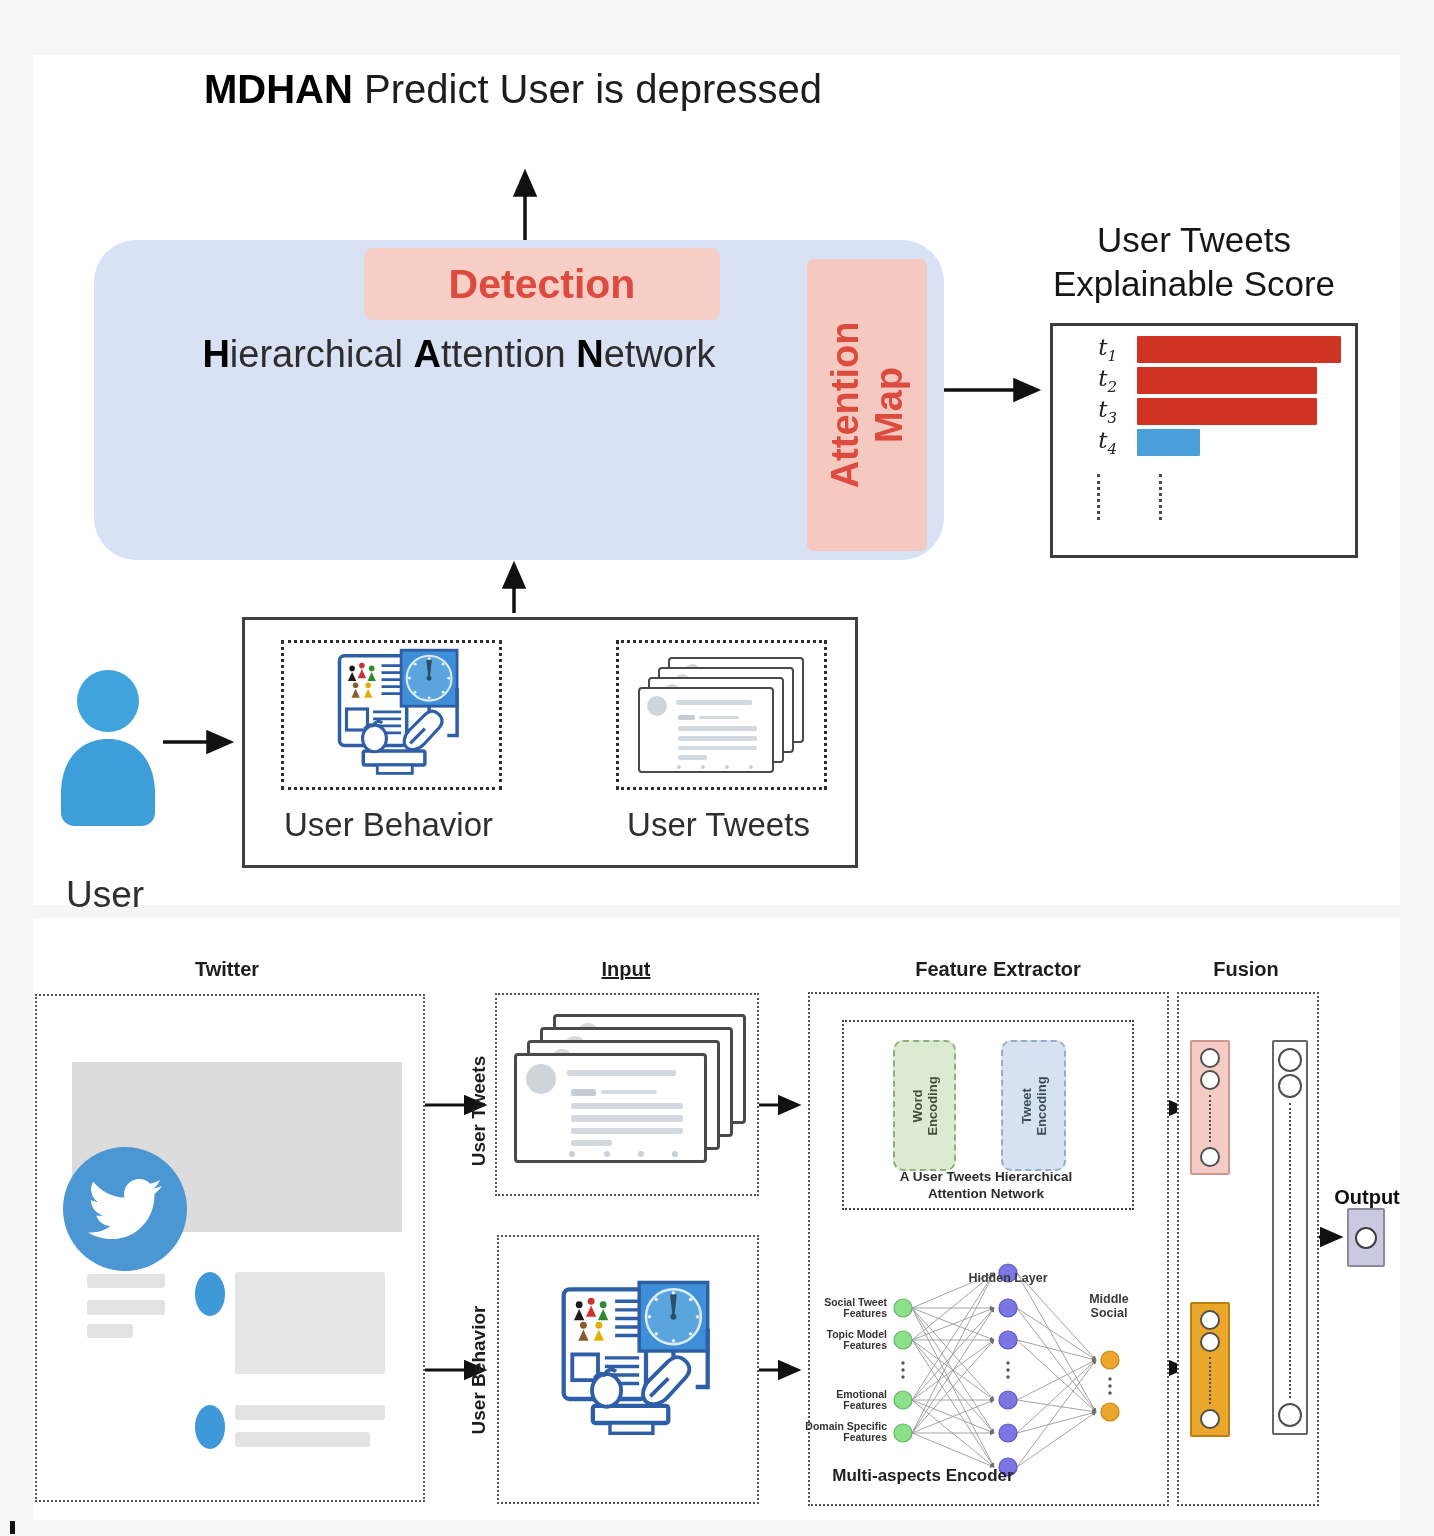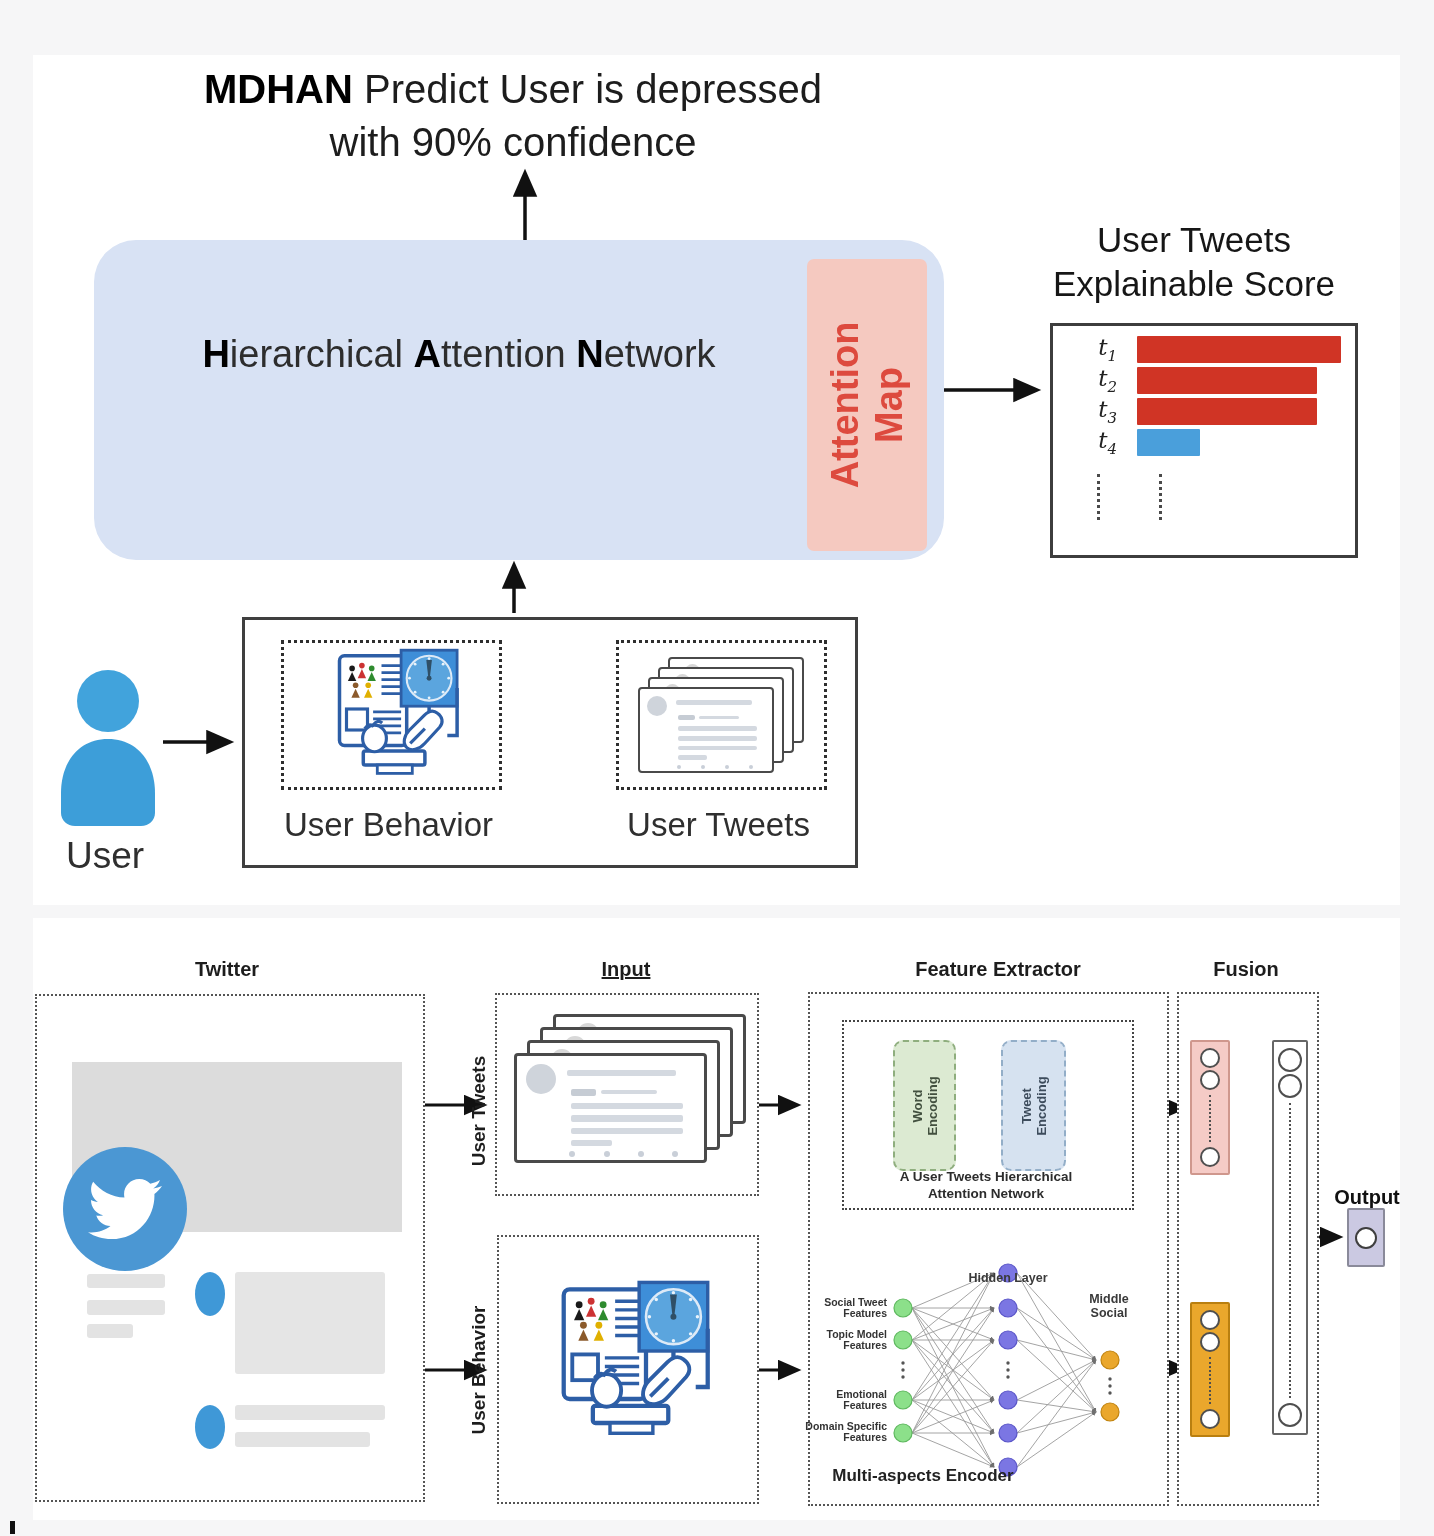--- a/index.html
+++ b/index.html
@@ -26,21 +26,21 @@
   .score-box{background:#fff;border:3px solid #3d3d3d;}
   .srow{display:flex;align-items:center;height:29px;margin-bottom:2px;}
   .slab{width:58px;text-align:right;font-family:"DejaVu Serif",serif;font-style:italic;
         font-size:23px;color:#222;flex:0 0 auto;}
   .slab sub{font-size:15px;}
   .sbar{height:27px;margin-left:20px;border-radius:1px;flex:0 0 auto;}
   .vdots{width:0;border-left:3px dotted #4a4a4a;position:absolute;}
   .inputbox{border:3px solid #3f3f3f;background:#fff;}
   .dashbox{border:3px dotted #2e2e2e;position:absolute;background:#fff;}
   .io-label{font-size:33px;color:#2f2f2f;text-align:center;position:absolute;}
-  .user-label{font-size:37px;color:#2f2f2f;}
+  .user-label{font-size:37px;color:#2f2f2f;margin-top:39px;}
 
   
   .stack{position:absolute;}
   .card{position:absolute;background:#fff;border:3px solid #4a4a4a;border-radius:4px;box-sizing:border-box;}
   .stack-a .card{width:193px;height:110px;}
   .stack-a .c4{left:51px;top:14px;} .stack-a .c3{left:38px;top:27px;}
   .stack-a .c2{left:25px;top:40px;} .stack-a .c1{left:12px;top:53px;}
   .stack-b .card{width:136px;height:86px;border-width:2.5px;}
   .stack-b .c4{left:41px;top:12px;} .stack-b .c3{left:31px;top:22px;}
   .stack-b .c2{left:21px;top:32px;} .stack-b .c1{left:11px;top:42px;}
@@ -177,25 +177,27 @@
 
     <svg class="overlay" width="1367" height="850">
       <line x1="492" y1="189" x2="492" y2="119" stroke="#111" stroke-width="3.5" marker-end="url(#mb)"></line>
       <line x1="911" y1="335" x2="1003" y2="335" stroke="#111" stroke-width="3.5" marker-end="url(#mb)"></line>
       <line x1="481" y1="558" x2="481" y2="511" stroke="#111" stroke-width="3.5" marker-end="url(#mb)"></line>
       <line x1="130" y1="687" x2="196" y2="687" stroke="#111" stroke-width="3.5" marker-end="url(#mb)"></line>
     </svg>
 
     <div class="abs big-title ctr" style="left:60px;top:8px;width:840px;">
       <div><b>MDHAN</b><span> Predict User is depressed</span></div>
-      <div>with 90% confidence</div>
     </div>
 
     <div class="abs bluebox" style="left:61px;top:185px;width:850px;height:320px;"></div>
 
+    <div class="abs det-box" style="left:331px;top:193px;width:356px;height:72px;">
+      <span>Detection</span>
+    </div>
 
     <div class="abs model-text" style="left:96px;top:272px;width:660px;">
       <div>
         <b>H</b><span>ierarchical </span><b>A</b><span>ttention </span><b>N</b><span>etwork</span>
       </div>
     </div>
 
     <div class="abs att-box" style="left:774px;top:204px;width:120px;height:292px;">
       <div class="rot att-text prel">Attention
 Map</div>

